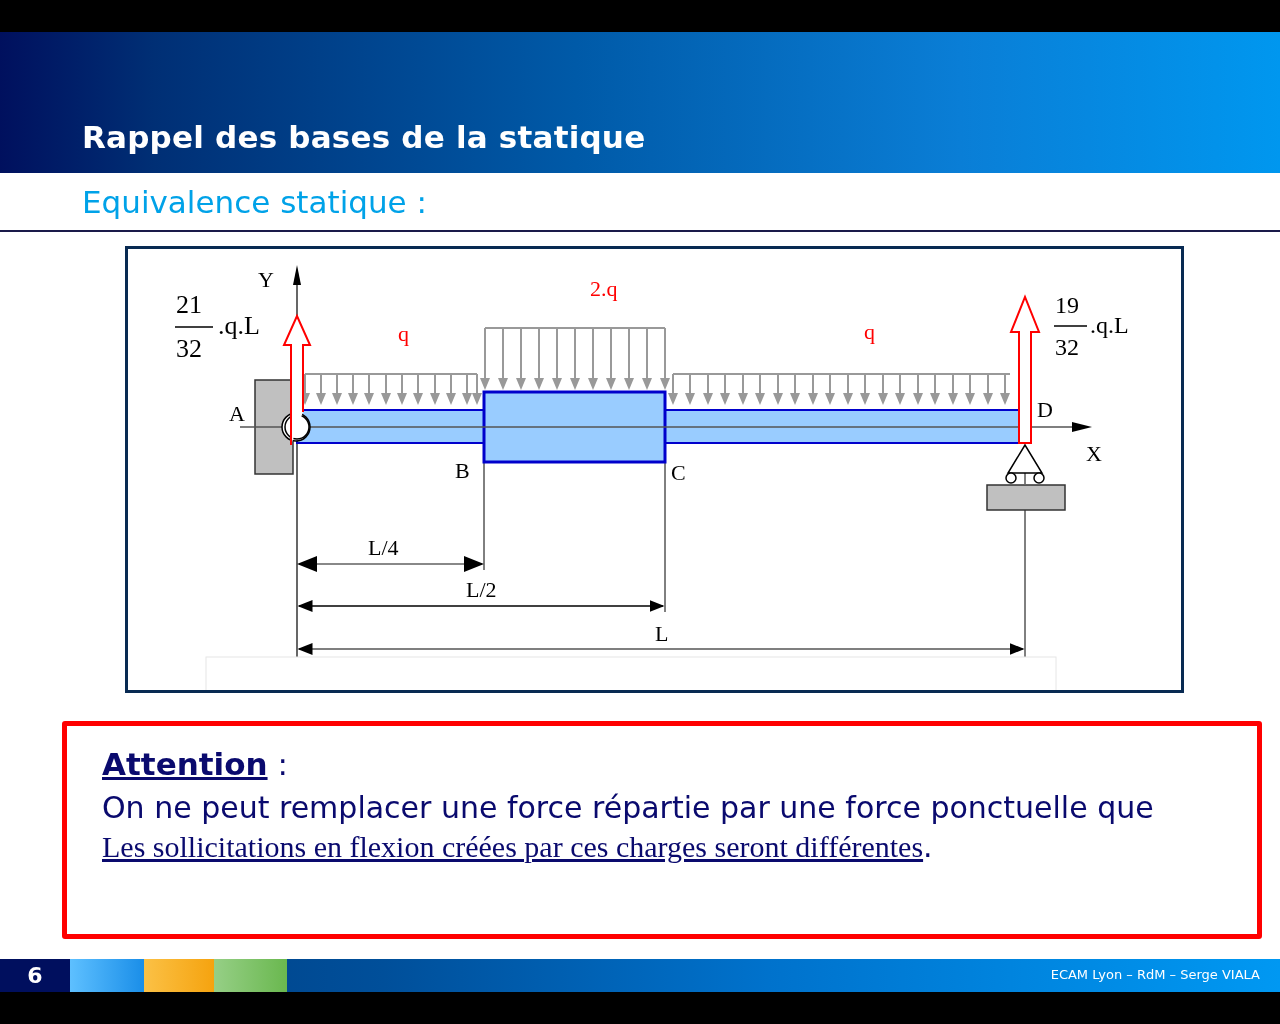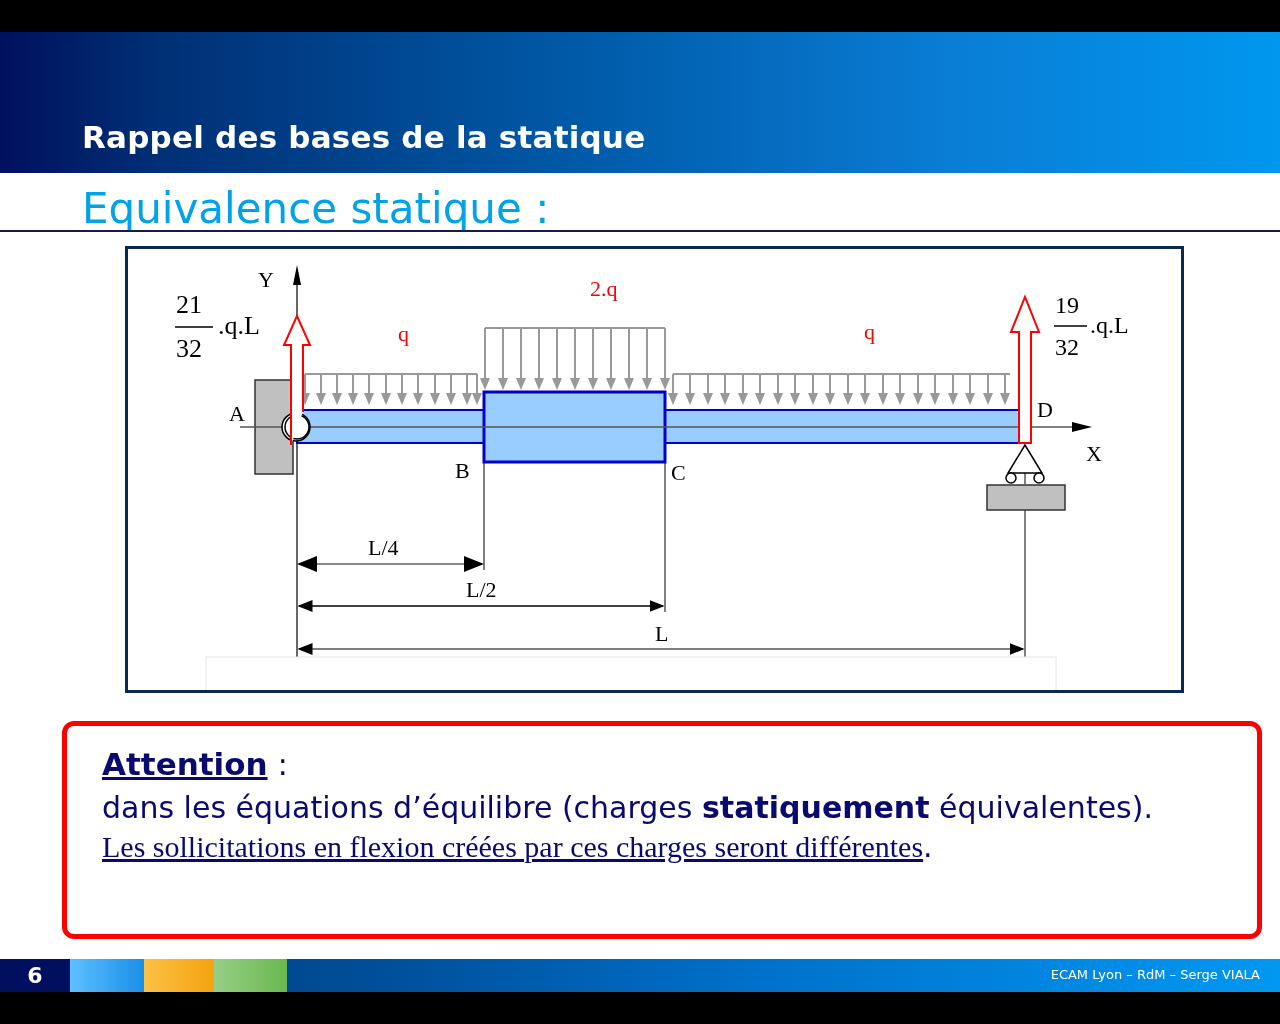--- a/index.html
+++ b/index.html
@@ -1,25 +1,25 @@
 <!DOCTYPE html>
 <html><head>
 <meta charset="utf-8">
 <style>
   html, body { margin:0; padding:0; }
   body { width:1280px; height:1024px; background:#000; position:relative; overflow:hidden; font-family:"DejaVu Sans", sans-serif; }
   .slide { position:absolute; left:0; top:32px; width:1280px; height:960px; background:#fff; }
   .header { position:absolute; left:0; top:0; width:1280px; height:141px;
     background:linear-gradient(to right, #00105e 0%, #002f75 12%, #005aa8 45%, #0a7ed6 75%, #0097ef 100%); }
   .header-title { position:absolute; left:82px; top:75px; color:#fff; font-weight:bold; font-size:31px; letter-spacing:0.2px;margin-top:12px; }
-  .subtitle { position:absolute; left:82px; top:152px; color:#00a2e8; font-size:42px; }
+  .subtitle { position:absolute; left:82px; top:152px; color:#00a2e8; font-size:31px; }
   .rule { position:absolute; left:0; top:198px; width:1280px; height:2px; background:#1a1a4a; }
   .figure-frame { position:absolute; left:125px; top:214px; width:1053px; height:441px; border:3px solid #082a52; background:#fff; }
   .figure-frame svg { position:absolute; left:0; top:0; }
-  .attention { position:absolute; left:62px; top:689px; width:1190px; height:208px; border:5px solid #ff0000; border-radius:12px; background:#fff; }
+  .attention { position:absolute; left:62px; top:689px; width:1190px; height:208px; border:5px solid #ff0000; border-radius:3px; background:#fff; }
   .att-head { position:absolute; left:35px; top:20px; font-size:31px; color:#0a0a6e; }
   .att-head .kw { font-weight:bold; text-decoration:underline; }
   .att-body { position:absolute; left:35px; top:62px; width:1140px; font-size:30px; line-height:39px; color:#0a0a6e; }
   .att-body b { font-weight:bold; }
   .att-body .ul { text-decoration:underline;font-family:Liberation Serif, serif; }
   .footer { position:absolute; left:0; top:927px; width:1280px; height:33px;
     background:linear-gradient(to right, #003a7e 0%, #004f9a 30%, #0072cc 60%, #0098f2 100%); }
   .pg { position:absolute; left:0; top:0; width:70px; height:33px; background:#000f5e; color:#fff; font-weight:bold; font-size:22px; text-align:center; line-height:33px; }
   .sw1 { position:absolute; left:70px; top:0; width:74px; height:33px; background:linear-gradient(to right,#5ec0ff,#1a8ee8); }
   .sw2 { position:absolute; left:144px; top:0; width:70px; height:33px; background:linear-gradient(to right,#fbc146,#f5a30f); }
@@ -214,21 +214,21 @@
           <text x="466" y="597" font-size="22">L/2</text>
           <text x="655" y="641" font-size="22">L</text>
         </g>
       </g>
     </svg>
   </div>
 
   <div class="attention">
     <div class="att-head"><span class="kw">Attention</span><span> :</span></div>
     <div class="att-body">
-      <div><span>dans les équations d’équilibre (charges </span><b>statiquement</b><span> équivalentes).</span></div>
+      <div>On ne peut remplacer une force répartie par une force ponctuelle que</div>
       <div><span class="ul">Les sollicitations en flexion créées par ces charges seront différentes</span><span>.</span></div>
     </div>
   </div>
 
   <div class="footer">
     <div class="pg">6</div>
     <div class="sw1"></div>
     <div class="sw2"></div>
     <div class="sw3"></div>
     <div class="credit">ECAM Lyon – RdM – Serge VIALA</div>

